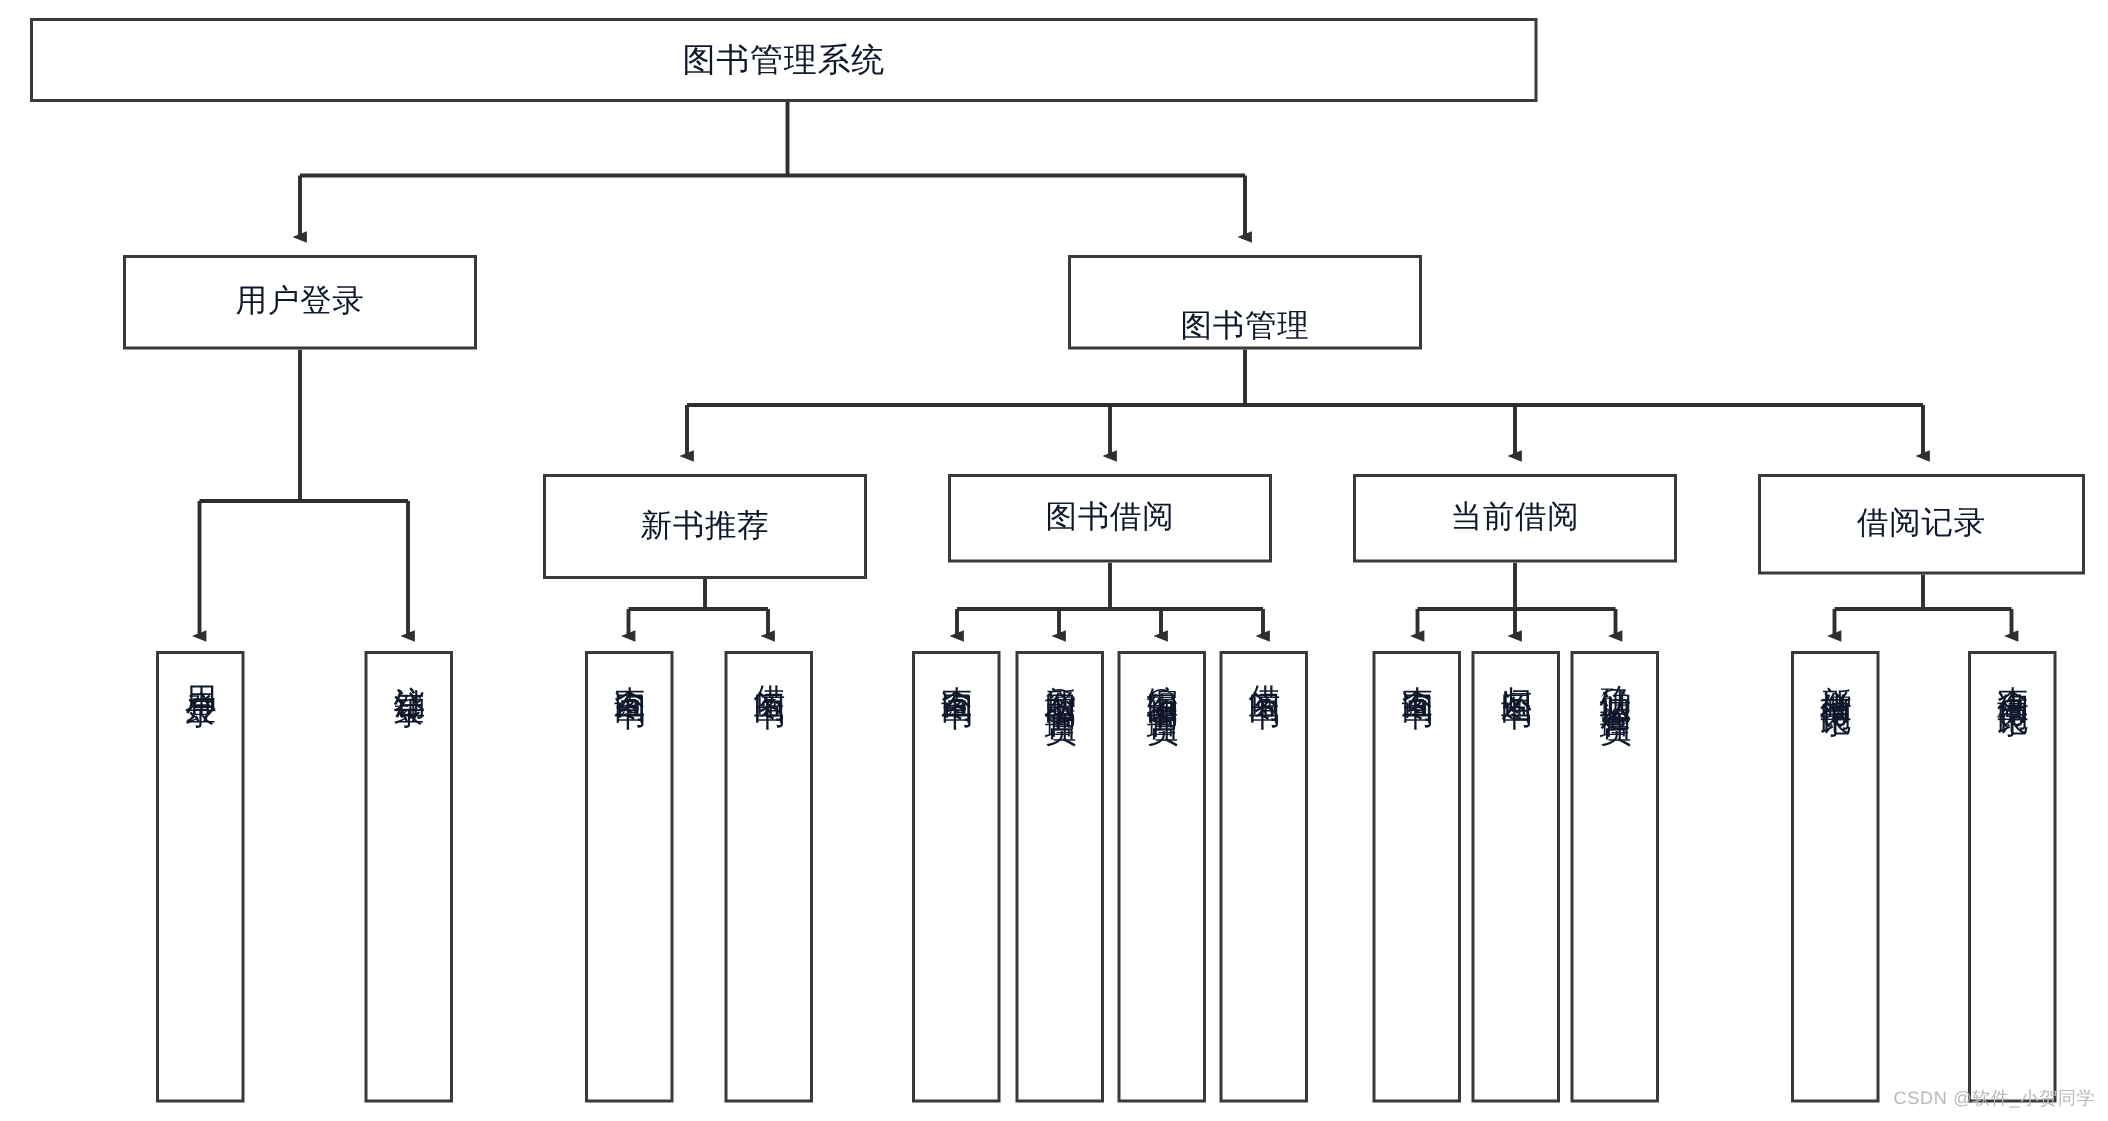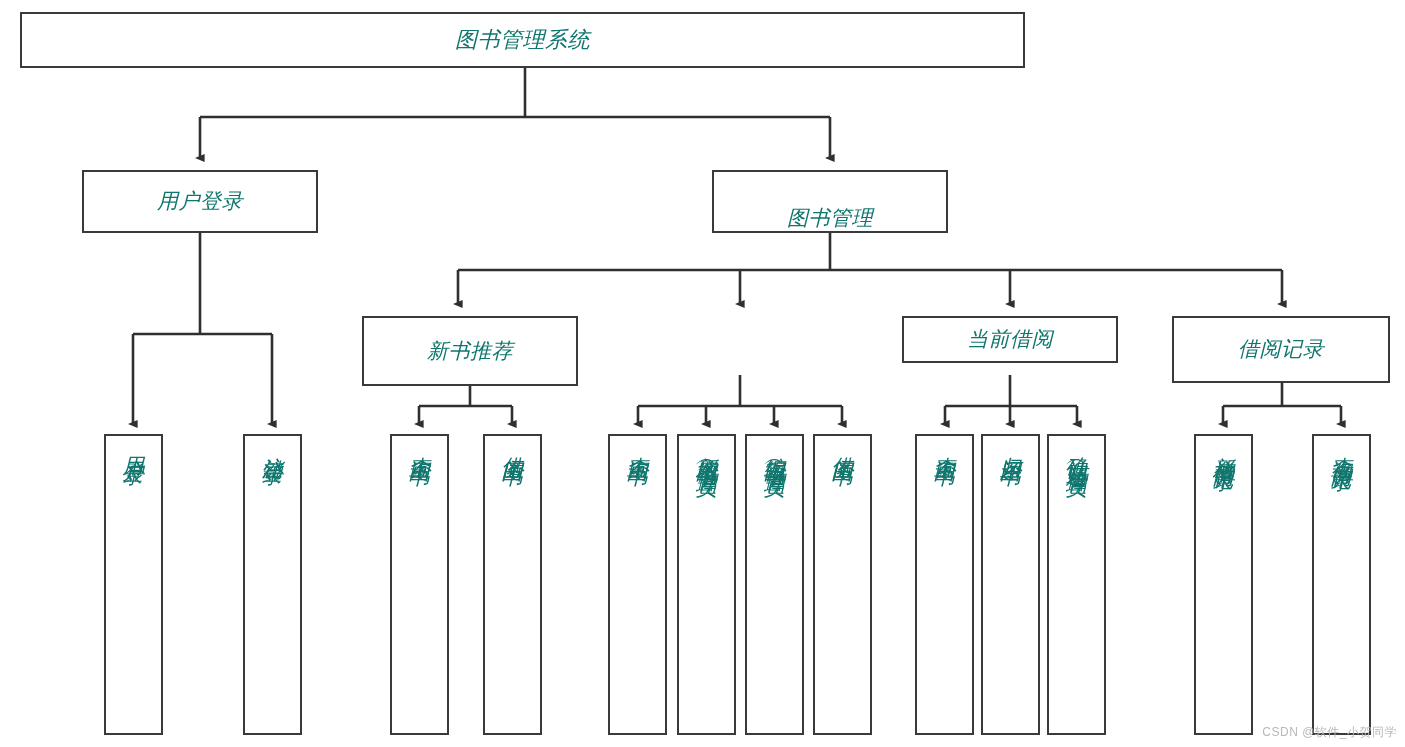--- a/index.html
+++ b/index.html
@@ -25,23 +25,22 @@
     height: 747px;
   }
   .node {
     position: absolute;
     box-sizing: border-box;
     border: 2.5px solid #3a3a3a;
     background: #ffffff;
     display: flex;
     align-items: center;
     justify-content: center;
-    color: #0f766e;
+    color: #0f172a;
     z-index: 2;
-    font-style: italic;
   }
   .node .lbl {
     display: block;
     text-align: center;
     line-height: 1.18;
     letter-spacing: 0.5px;
   }
   .node.h .lbl {
     font-size: 21px;
   }
@@ -135,21 +134,24 @@
   <div class="node h" style="left:82px; top:170px; width:236px; height:63px;">
     <span class="lbl">用户登录</span>
   </div>
   <div class="node h" style="left:712px; top:170px; width:236px; height:63px;align-items:flex-end;">
     <span class="lbl">图书管理</span>
   </div>
 
   <div class="node h" style="left:362px; top:316px; width:216px; height:70px;">
     <span class="lbl">新书推荐</span>
   </div>
-  <div class="node h" style="left:902px; top:316px; width:216px; height:47px;">
+  <div class="node h" style="left:632px; top:316px; width:216px; height:59px;">
+    <span class="lbl">图书借阅</span>
+  </div>
+  <div class="node h" style="left:902px; top:316px; width:216px; height:59px;">
     <span class="lbl">当前借阅</span>
   </div>
   <div class="node h" style="left:1172px; top:316px; width:218px; height:67px;">
     <span class="lbl">借阅记录</span>
   </div>
 
   <div class="node v" style="left:104px; top:434px; width:59px; height:301px;">
     <span class="lbl">用户登录</span>
   </div>
   <div class="node v" style="left:243px; top:434px; width:59px; height:301px;">

